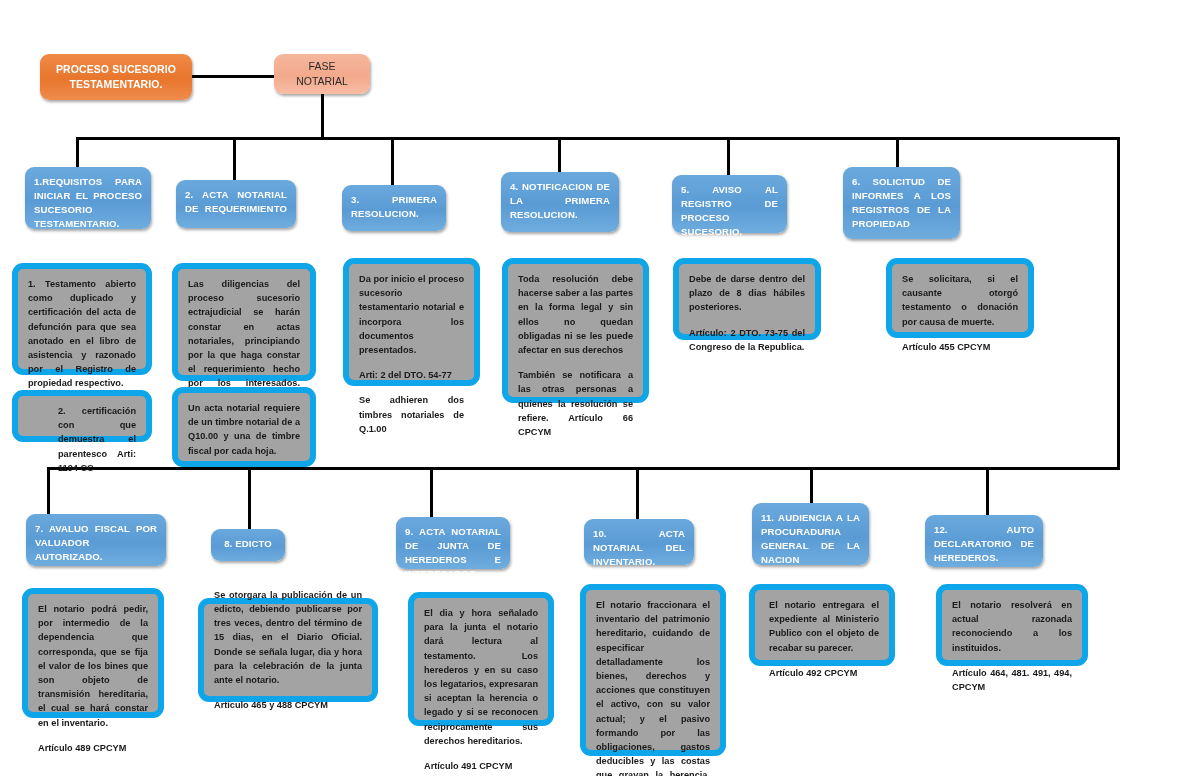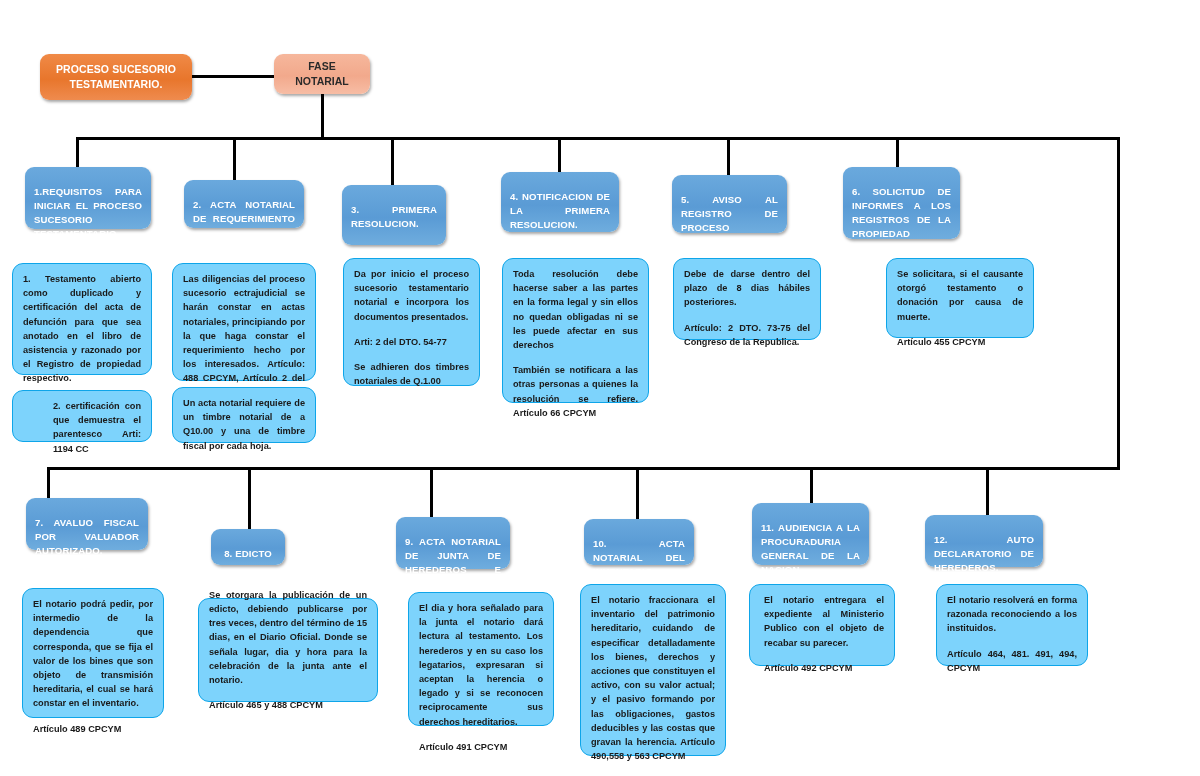--- a/index.html
+++ b/index.html
@@ -17,58 +17,58 @@
   .line.h { height: 3px; }
   .line.v { width: 3px; }
 
   
   .node {
     position: absolute;
     border-radius: 9px;
     display: flex;
     align-items: center;
     justify-content: center;
-    padding: 18px 9px;
+    padding: 8px 9px;
     text-align: justify;
     box-shadow: 1px 2px 3px rgba(0,0,0,0.35);
   }
   .node .txt { width: 100%; }
 
   .orange {
     background: linear-gradient(180deg,#f08a47 0%, #e8762c 55%, #ef8b4e 100%);
     color: #ffffff;
     font-weight: bold;
     font-size: 10.5px;
     line-height: 15px;
     text-align: center;
     letter-spacing: .1px;
   }
   .salmon {
     background: linear-gradient(180deg,#f6b79c 0%, #f2a98c 55%, #f7bda5 100%);
     color: #2a2a2a;
-    font-weight: bold;
+    font-weight: normal;
     font-size: 10.5px;
     line-height: 15px;
     text-align: center;
   }
   .blue {
     background: linear-gradient(180deg,#6aa9dd 0%, #5a9bd5 55%, #6fadde 100%);
     color: #ffffff;
     font-weight: bold;
     font-size: 9.6px;
     line-height: 14px;
     text-align: justify;
     text-align-last: justify;
     letter-spacing: .1px;
     align-items: flex-start;
   }
   .blue.center { text-align: center; text-align-last: center; }
   .yellow {
-    background: #7dd3fc;
-    border: 1px solid #0ea5e9;
+    background: #a3a3a3;
+    border: 6px solid #0ea5e9;
     color: #1a1a1a;
     font-weight: bold;
     font-size: 9.2px;
     line-height: 14.2px;
     text-align: justify;
     text-align-last: left;
     align-items: flex-start;
     padding: 8px 10px;
     box-shadow: none;
     border-radius: 11px;
@@ -101,24 +101,24 @@
   <div class="line v" style="left:76px; top:137px; height:30px;"></div>
   <div class="line v" style="left:233px; top:137px; height:43px;"></div>
   <div class="line v" style="left:391px; top:137px; height:48px;"></div>
   <div class="line v" style="left:558px; top:137px; height:35px;"></div>
   <div class="line v" style="left:727px; top:137px; height:38px;"></div>
   <div class="line v" style="left:896px; top:137px; height:30px;"></div>
 
   <div class="node blue" style="left:25px; top:167px; width:126px; height:62px;">
     <span class="txt">1.REQUISITOS PARA INICIAR EL PROCESO SUCESORIO TESTAMENTARIO.</span>
   </div>
-  <div class="node blue" style="left:176px; top:180px; width:120px; height:48px;margin-left:8px;">
+  <div class="node blue" style="left:176px; top:180px; width:120px; height:48px;">
     <span class="txt">2. ACTA NOTARIAL DE REQUERIMIENTO</span>
   </div>
-  <div class="node blue" style="left:342px; top:185px; width:104px; height:60px;">
+  <div class="node blue" style="left:342px; top:185px; width:104px; height:46px;">
     <span class="txt">3. PRIMERA RESOLUCION.</span>
   </div>
   <div class="node blue" style="left:501px; top:172px; width:118px; height:60px;">
     <span class="txt">4. NOTIFICACION DE LA PRIMERA RESOLUCION.</span>
   </div>
   <div class="node blue" style="left:672px; top:175px; width:115px; height:58px;">
     <span class="txt">5. AVISO AL REGISTRO DE PROCESO SUCESORIO.</span>
   </div>
   <div class="node blue" style="left:843px; top:167px; width:117px; height:72px;">
     <span class="txt">6. SOLICITUD DE INFORMES A LOS REGISTROS DE LA PROPIEDAD</span>
@@ -133,21 +133,21 @@
     <div class="txt">
       <p>2. certificación con que demuestra el parentesco Arti: 1194 CC</p>
     </div>
   </div>
 
   <div class="node yellow" style="left:172px; top:263px; width:144px; height:118px;">
     <div class="txt">
       <p>Las diligencias del proceso sucesorio ectrajudicial se harán constar en actas notariales, principiando por la que haga constar el requerimiento hecho por los interesados. Artículo: 488 CPCYM, Artículo 2 del DEC. 54---</p>
     </div>
   </div>
-  <div class="node yellow" style="left:172px; top:387px; width:144px; height:56px;">
+  <div class="node yellow" style="left:172px; top:387px; width:144px; height:80px;">
     <div class="txt">
       <p>Un acta notarial requiere de un timbre notarial de a Q10.00 y una de timbre fiscal por cada hoja.</p>
     </div>
   </div>
 
   <div class="node yellow" style="left:343px; top:258px; width:137px; height:128px;">
     <div class="txt">
       <p>Da por inicio el proceso sucesorio testamentario notarial e incorpora los documentos presentados.</p>
       <p>Arti: 2 del DTO. 54-77</p>
       <p>Se adhieren dos timbres notariales de Q.1.00</p>
@@ -175,21 +175,21 @@
     </div>
   </div>
 
   <div class="line v" style="left:47px; top:467px; height:47px;"></div>
   <div class="line v" style="left:248px; top:467px; height:62px;"></div>
   <div class="line v" style="left:430px; top:467px; height:50px;"></div>
   <div class="line v" style="left:636px; top:467px; height:52px;"></div>
   <div class="line v" style="left:810px; top:467px; height:36px;"></div>
   <div class="line v" style="left:986px; top:467px; height:48px;"></div>
 
-  <div class="node blue" style="left:26px; top:498px; width:122px; height:52px;">
+  <div class="node blue" style="left:26px; top:514px; width:140px; height:52px;">
     <span class="txt">7. AVALUO FISCAL POR VALUADOR AUTORIZADO.</span>
   </div>
   <div class="node blue center" style="left:211px; top:529px; width:74px; height:32px;">
     <span class="txt">8. EDICTO</span>
   </div>
   <div class="node blue" style="left:396px; top:517px; width:114px; height:52px;">
     <span class="txt">9. ACTA NOTARIAL DE JUNTA DE HEREDEROS E INTERESADOS</span>
   </div>
   <div class="node blue" style="left:584px; top:519px; width:110px; height:46px;border-radius:9px;">
     <span class="txt">10. ACTA NOTARIAL DEL INVENTARIO.</span>
@@ -230,18 +230,18 @@
 
   <div class="node yellow" style="left:749px; top:584px; width:146px; height:82px;padding-left:14px;">
     <div class="txt">
       <p>El notario entregara el expediente al Ministerio Publico con el objeto de recabar su parecer.</p>
       <p>Artículo 492 CPCYM</p>
     </div>
   </div>
 
   <div class="node yellow" style="left:936px; top:584px; width:152px; height:82px;">
     <div class="txt">
-      <p>El notario resolverá en forma razonada reconociendo a los instituidos.</p>
+      <p>El notario resolverá en actual razonada reconociendo a los instituidos.</p>
       <p>Artículo 464, 481. 491, 494, CPCYM</p>
     </div>
   </div>
 
 </div>
 
 </body></html>

